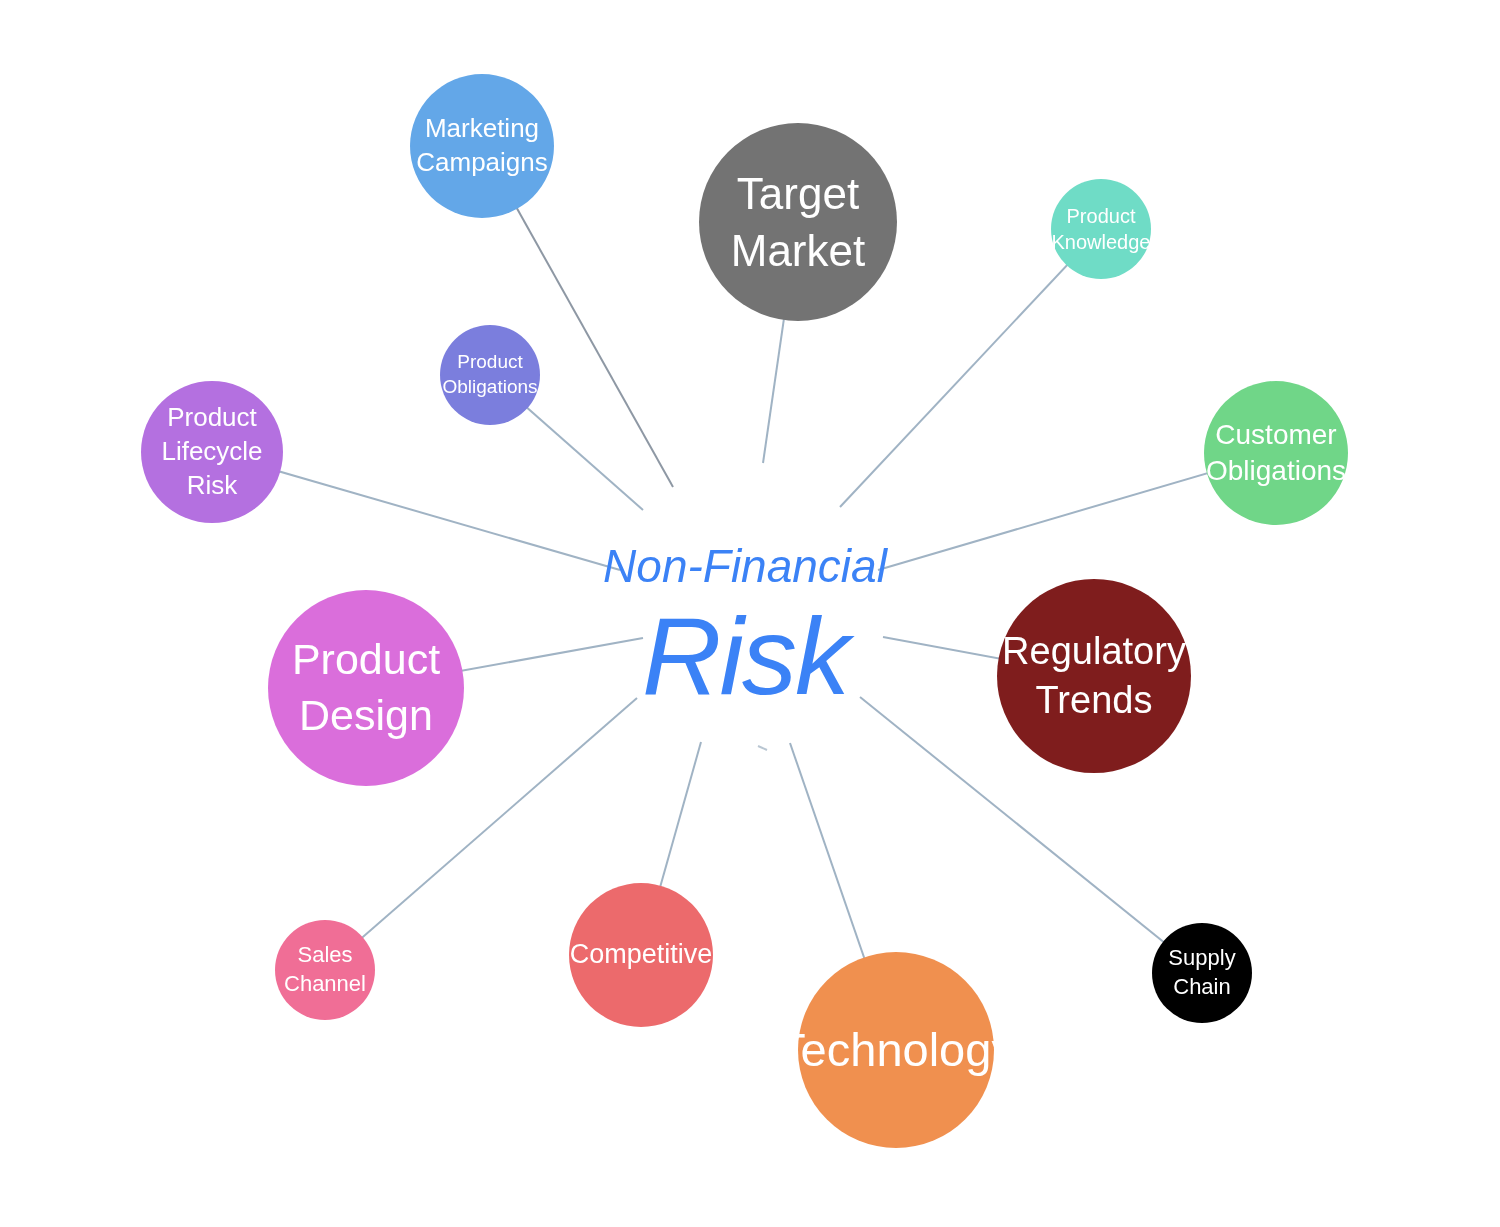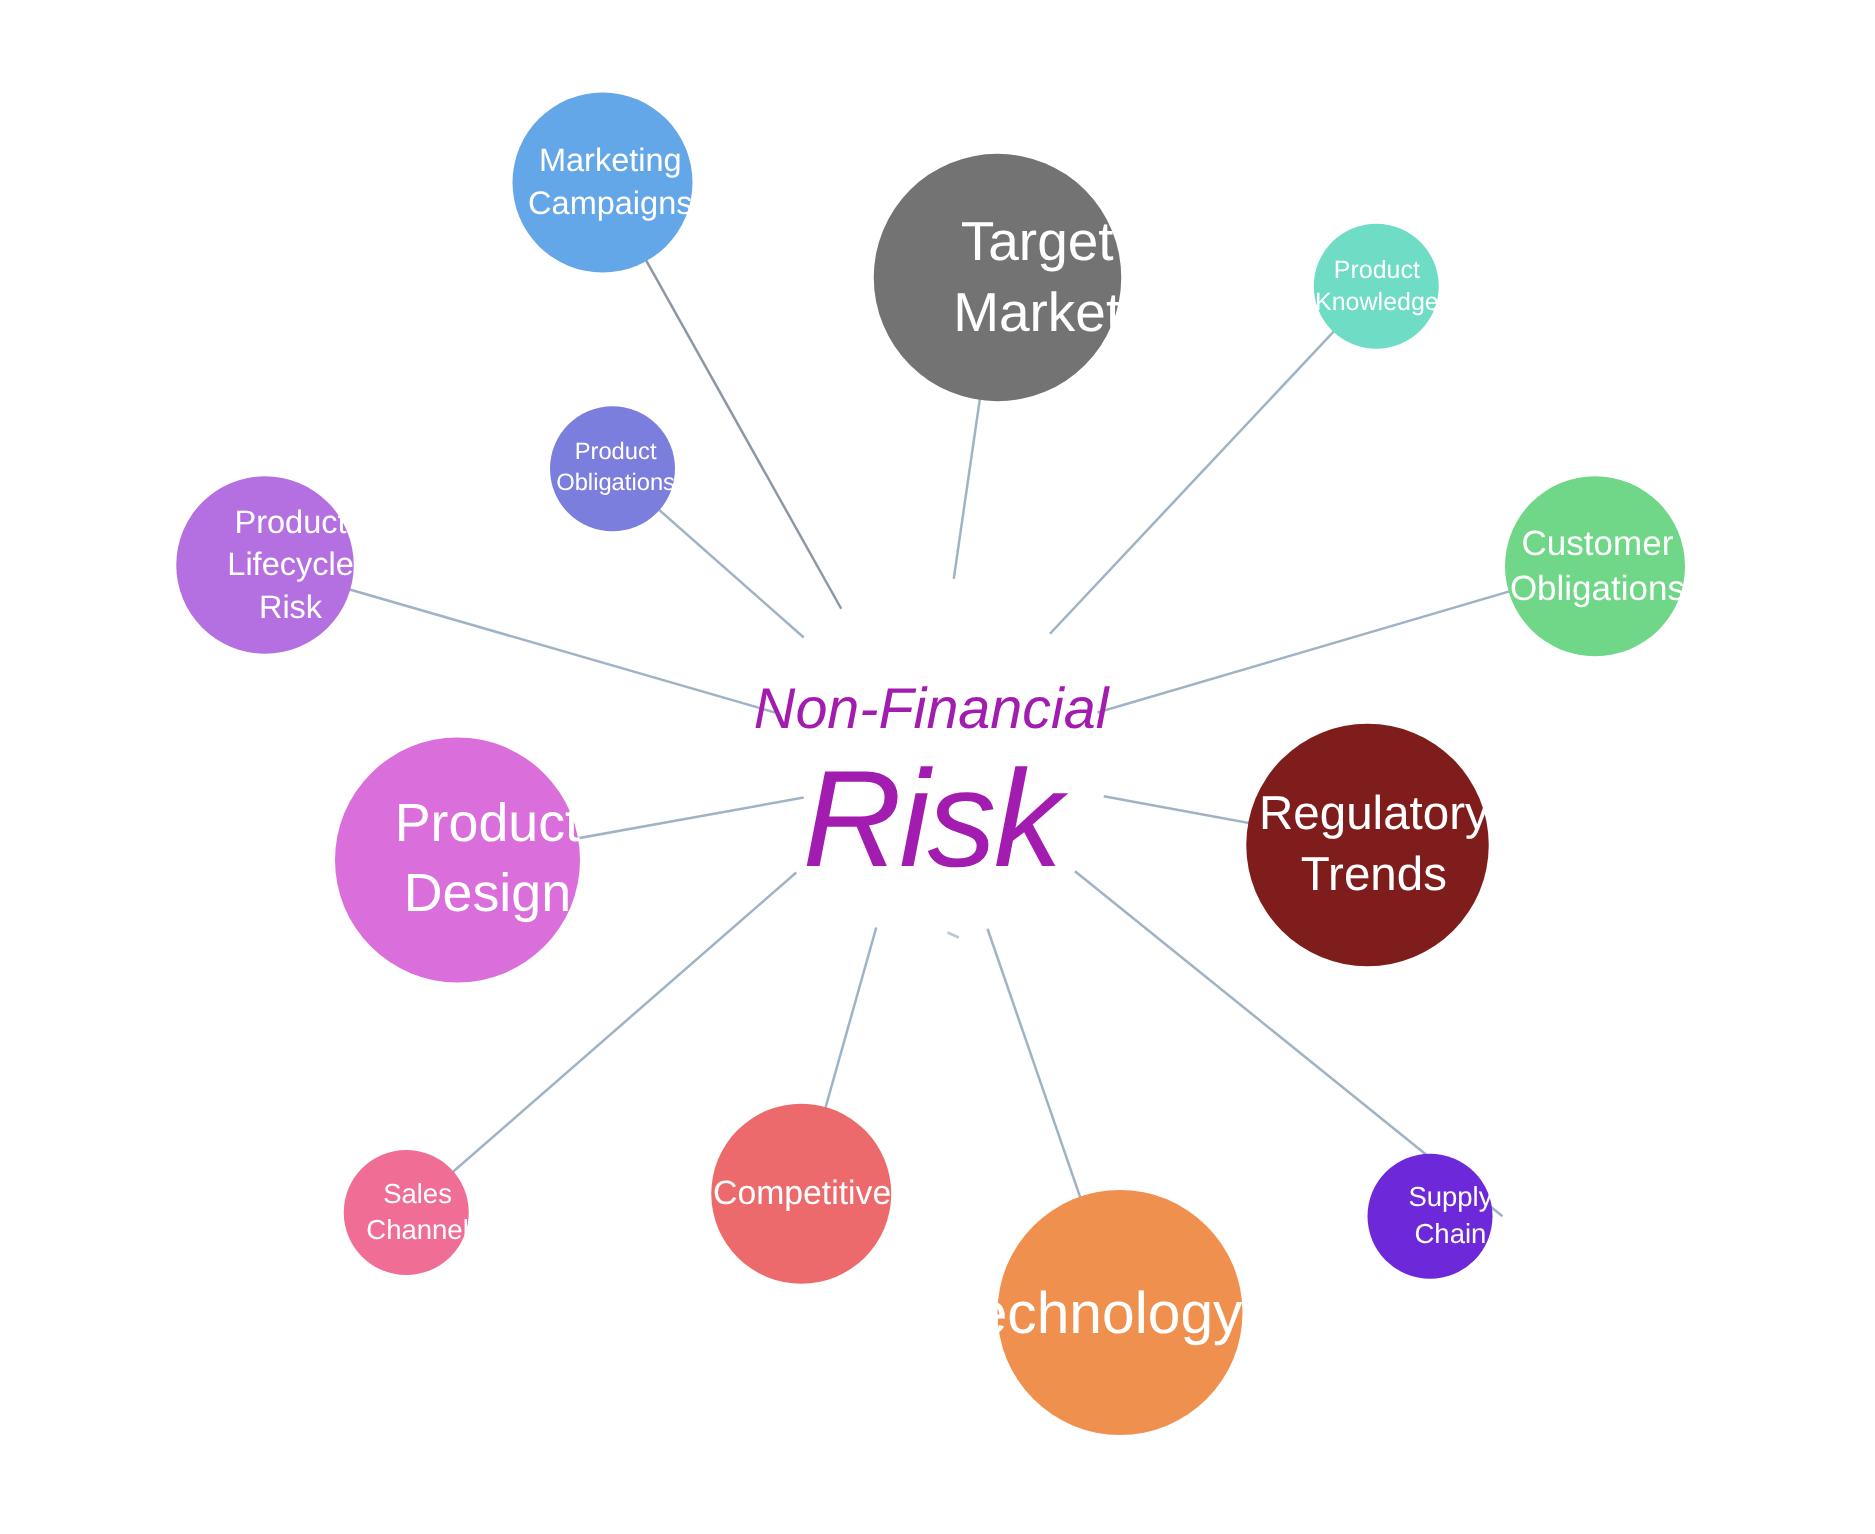--- a/index.html
+++ b/index.html
@@ -30,21 +30,21 @@
     top: 0;
     width: 1500px;
     height: 1227px;
     z-index: 2;
   }
   .bubble {
     position: absolute;
     border-radius: 50%;
     display: flex;
     align-items: center;
-    justify-content: flex-end;
+    justify-content: center;
     color: #ffffff;
   }
   .bubble-label {
     white-space: pre-line;
     text-align: center;
     line-height: 1.3;
   }
   .center-text {
     position: absolute;
     left: 495px;
@@ -103,21 +103,21 @@
 Knowledge</div>
       </div>
       <div class="bubble" style="left: 1204px; top: 381px; width: 144px; height: 144px; background: rgb(112, 214, 136); font-size: 28px;">
         <div class="bubble-label">Customer
 Obligations</div>
       </div>
       <div class="bubble" style="left: 997px; top: 579px; width: 194px; height: 194px; background: #7f1d1d; font-size: 38px;">
         <div class="bubble-label">Regulatory
 Trends</div>
       </div>
-      <div class="bubble" style="left: 1094px; top: 923px; width: 100px; height: 100px; background: #6d28d9; font-size: 22px;">
+      <div class="bubble" style="left: 1152px; top: 923px; width: 100px; height: 100px; background: #000000; font-size: 22px;">
         <div class="bubble-label">Supply
 Chain</div>
       </div>
       <div class="bubble" style="left: 798px; top: 952px; width: 196px; height: 196px; background: rgb(240, 144, 79); font-size: 47px;">
         <div class="bubble-label">Technology</div>
       </div>
       <div class="bubble" style="left: 275px; top: 920px; width: 100px; height: 100px; background: rgb(240, 110, 150); font-size: 22px;">
         <div class="bubble-label">Sales
 Channel</div>
       </div>
@@ -132,17 +132,17 @@
         <div class="bubble-label">Product
 Lifecycle
 Risk</div>
       </div>
       <div class="bubble" style="left: 440px; top: 325px; width: 100px; height: 100px; background: rgb(123, 126, 221); font-size: 19px;">
         <div class="bubble-label">Product
 Obligations</div>
       </div>
     </div>
 
-  <div class="center-text" style="color: #a21caf;">
+  <div class="center-text" style="color: #3b82f6;">
     <span class="center-top">Non-Financial</span>
     <span class="center-main">Risk</span>
   </div>
 </div>
 
 </body></html>

